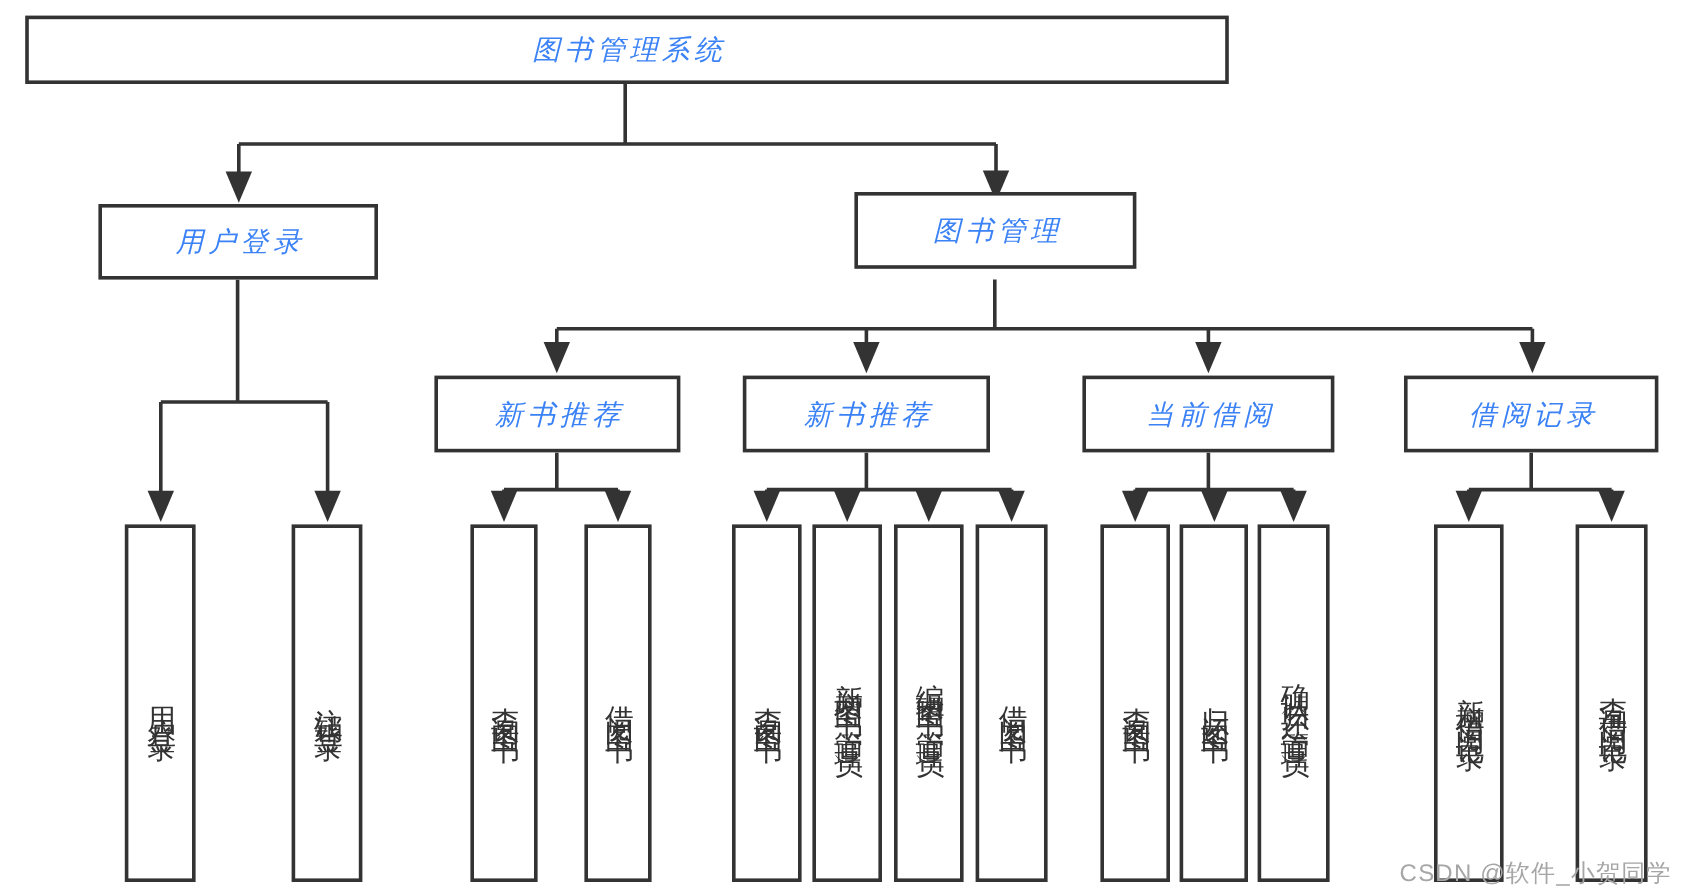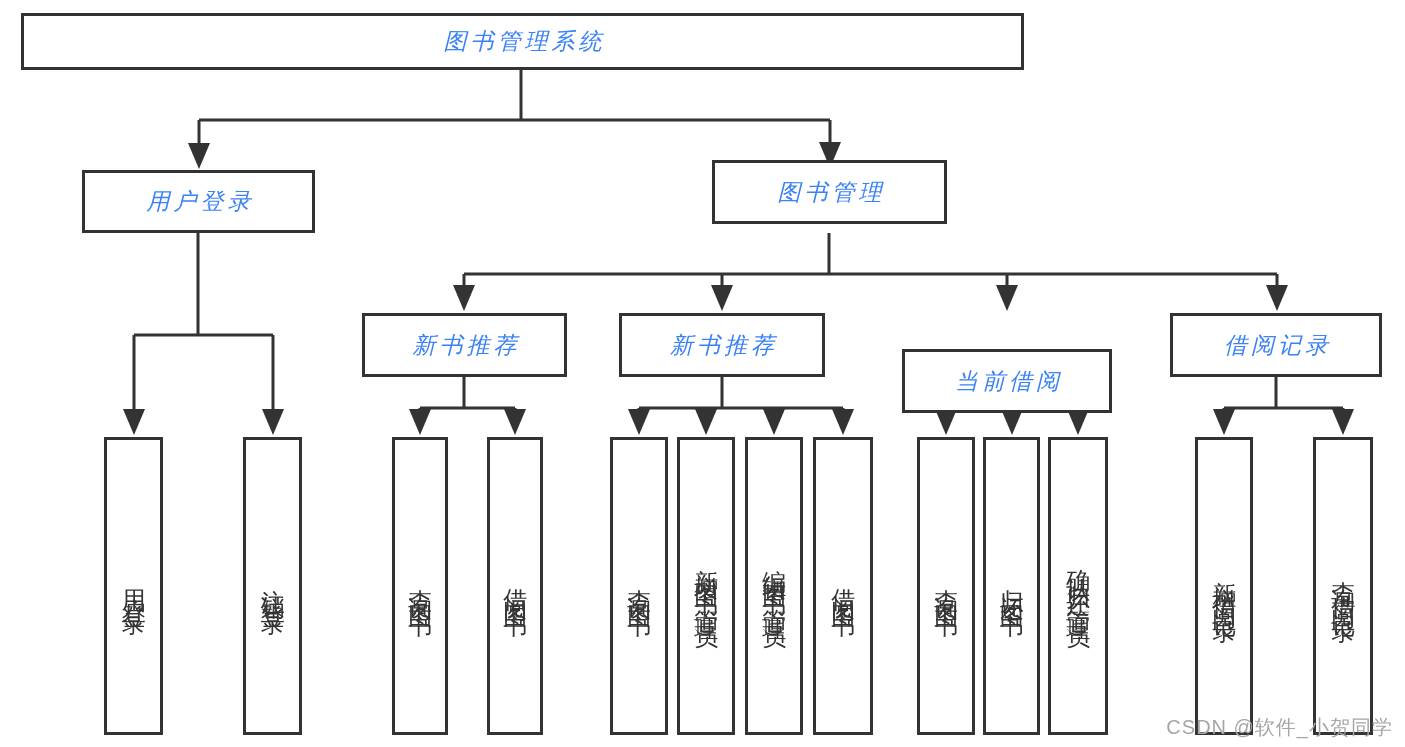--- a/index.html
+++ b/index.html
@@ -107,21 +107,21 @@
   <div class="node" style="left:712px; top:160px; width:235px; height:64px;">
     <span class="label-h">图书管理</span>
   </div>
 
   <div class="node" style="left:362px; top:313px; width:205px; height:64px;">
     <span class="label-h">新书推荐</span>
   </div>
   <div class="node" style="left:619px; top:313px; width:206px; height:64px;">
     <span class="label-h">新书推荐</span>
   </div>
-  <div class="node" style="left:902px; top:313px; width:210px; height:64px;margin-top:36px;">
+  <div class="node" style="left:902px; top:313px; width:210px; height:64px;">
     <span class="label-h">当前借阅</span>
   </div>
   <div class="node" style="left:1170px; top:313px; width:212px; height:64px;">
     <span class="label-h">借阅记录</span>
   </div>
 
   <div class="node" style="left:104px; top:437px; width:59px; height:298px;">
     <span class="label-v">用户登录</span>
   </div>
   <div class="node" style="left:243px; top:437px; width:59px; height:298px;">

